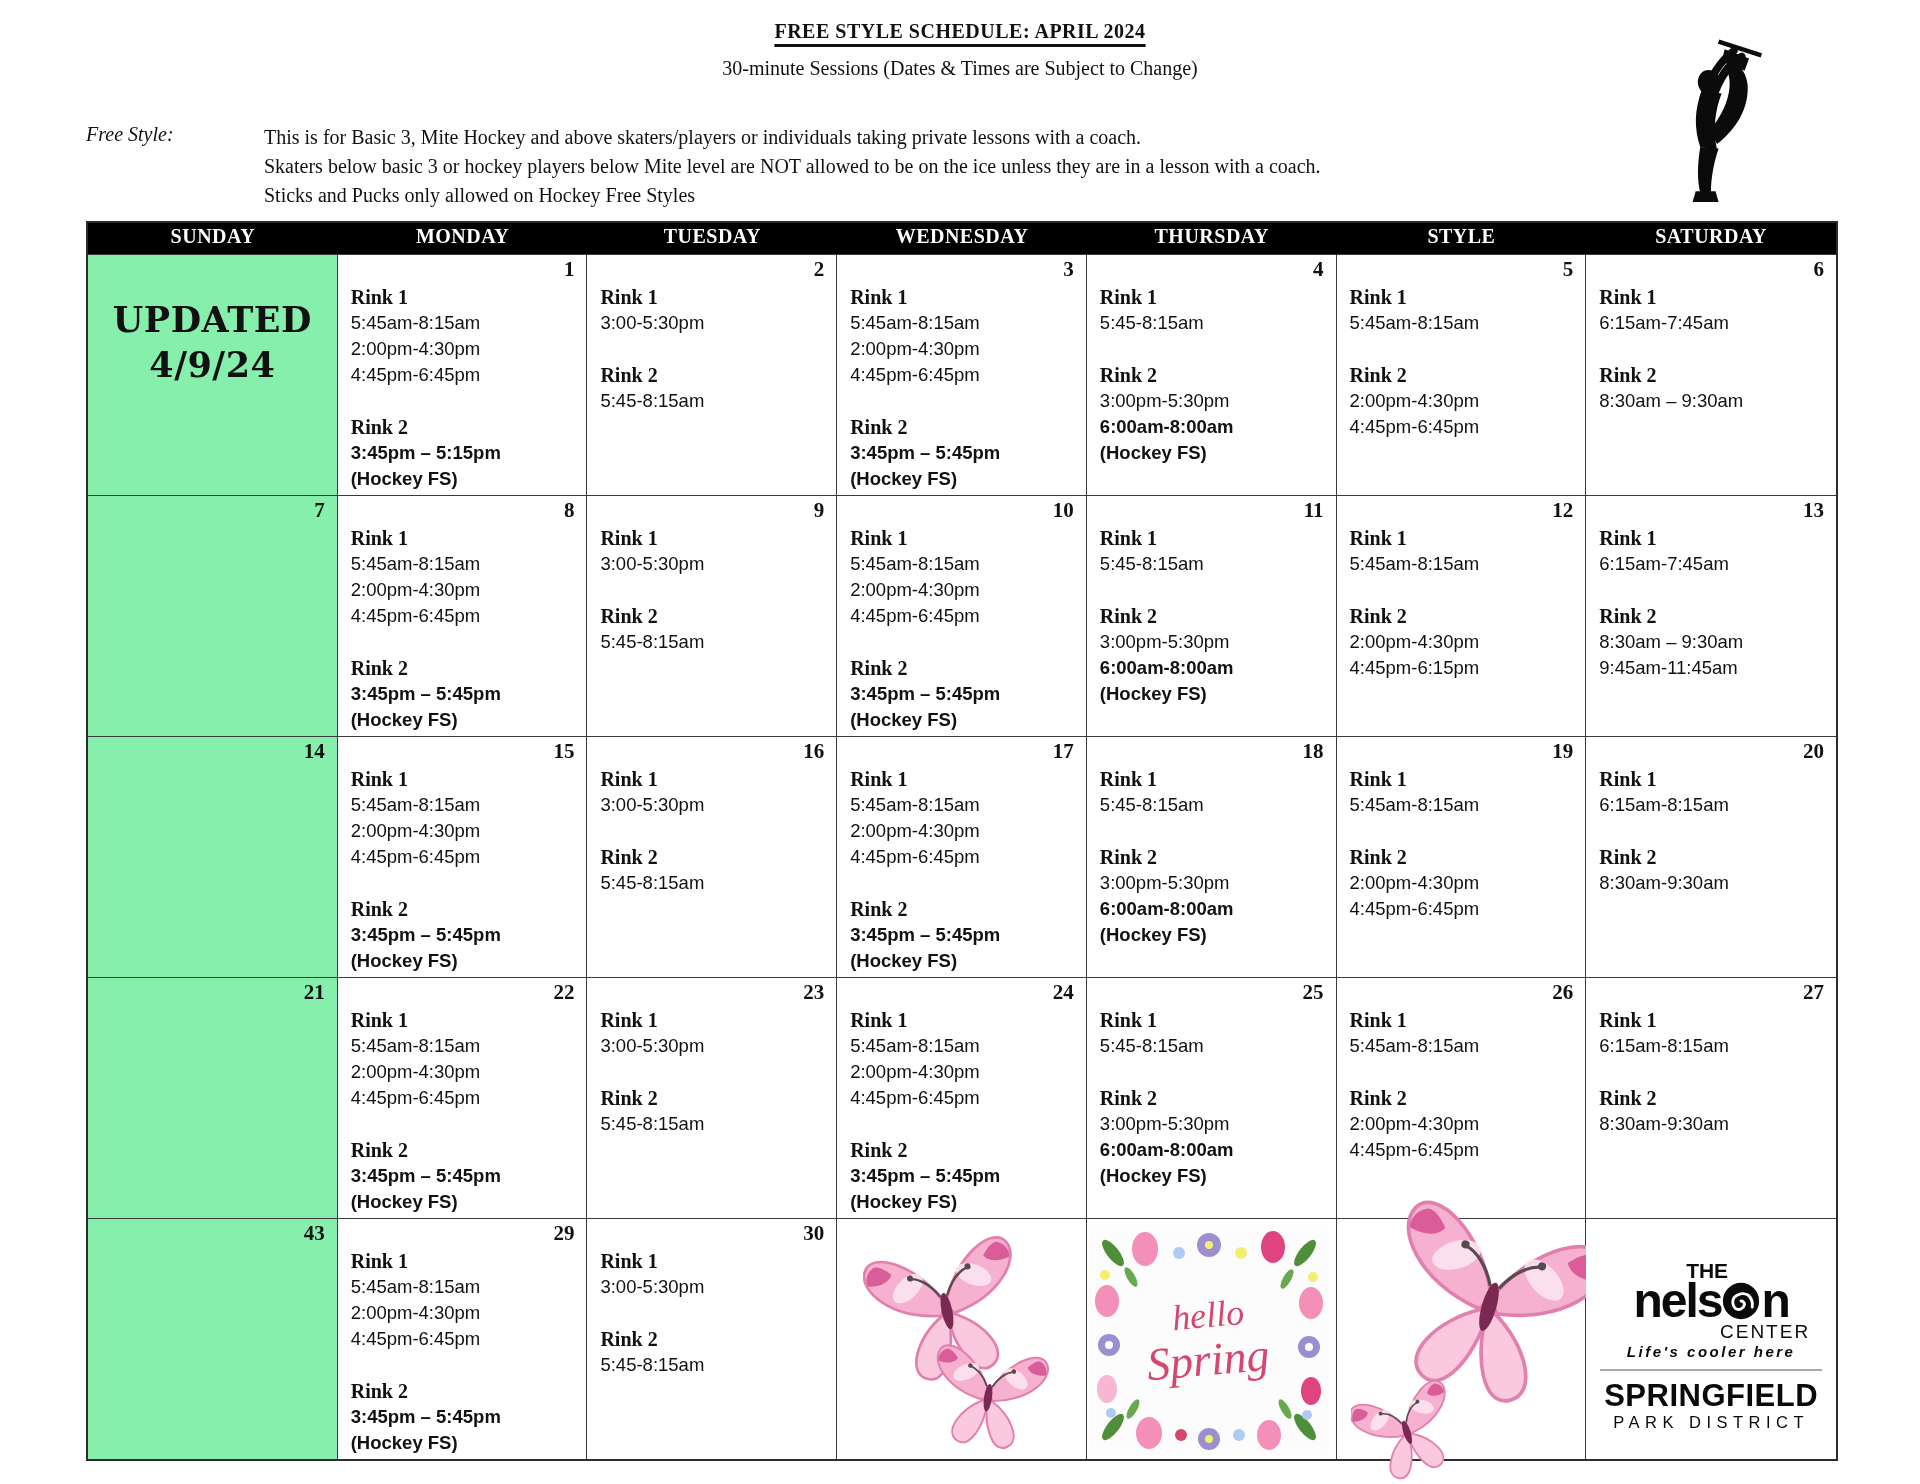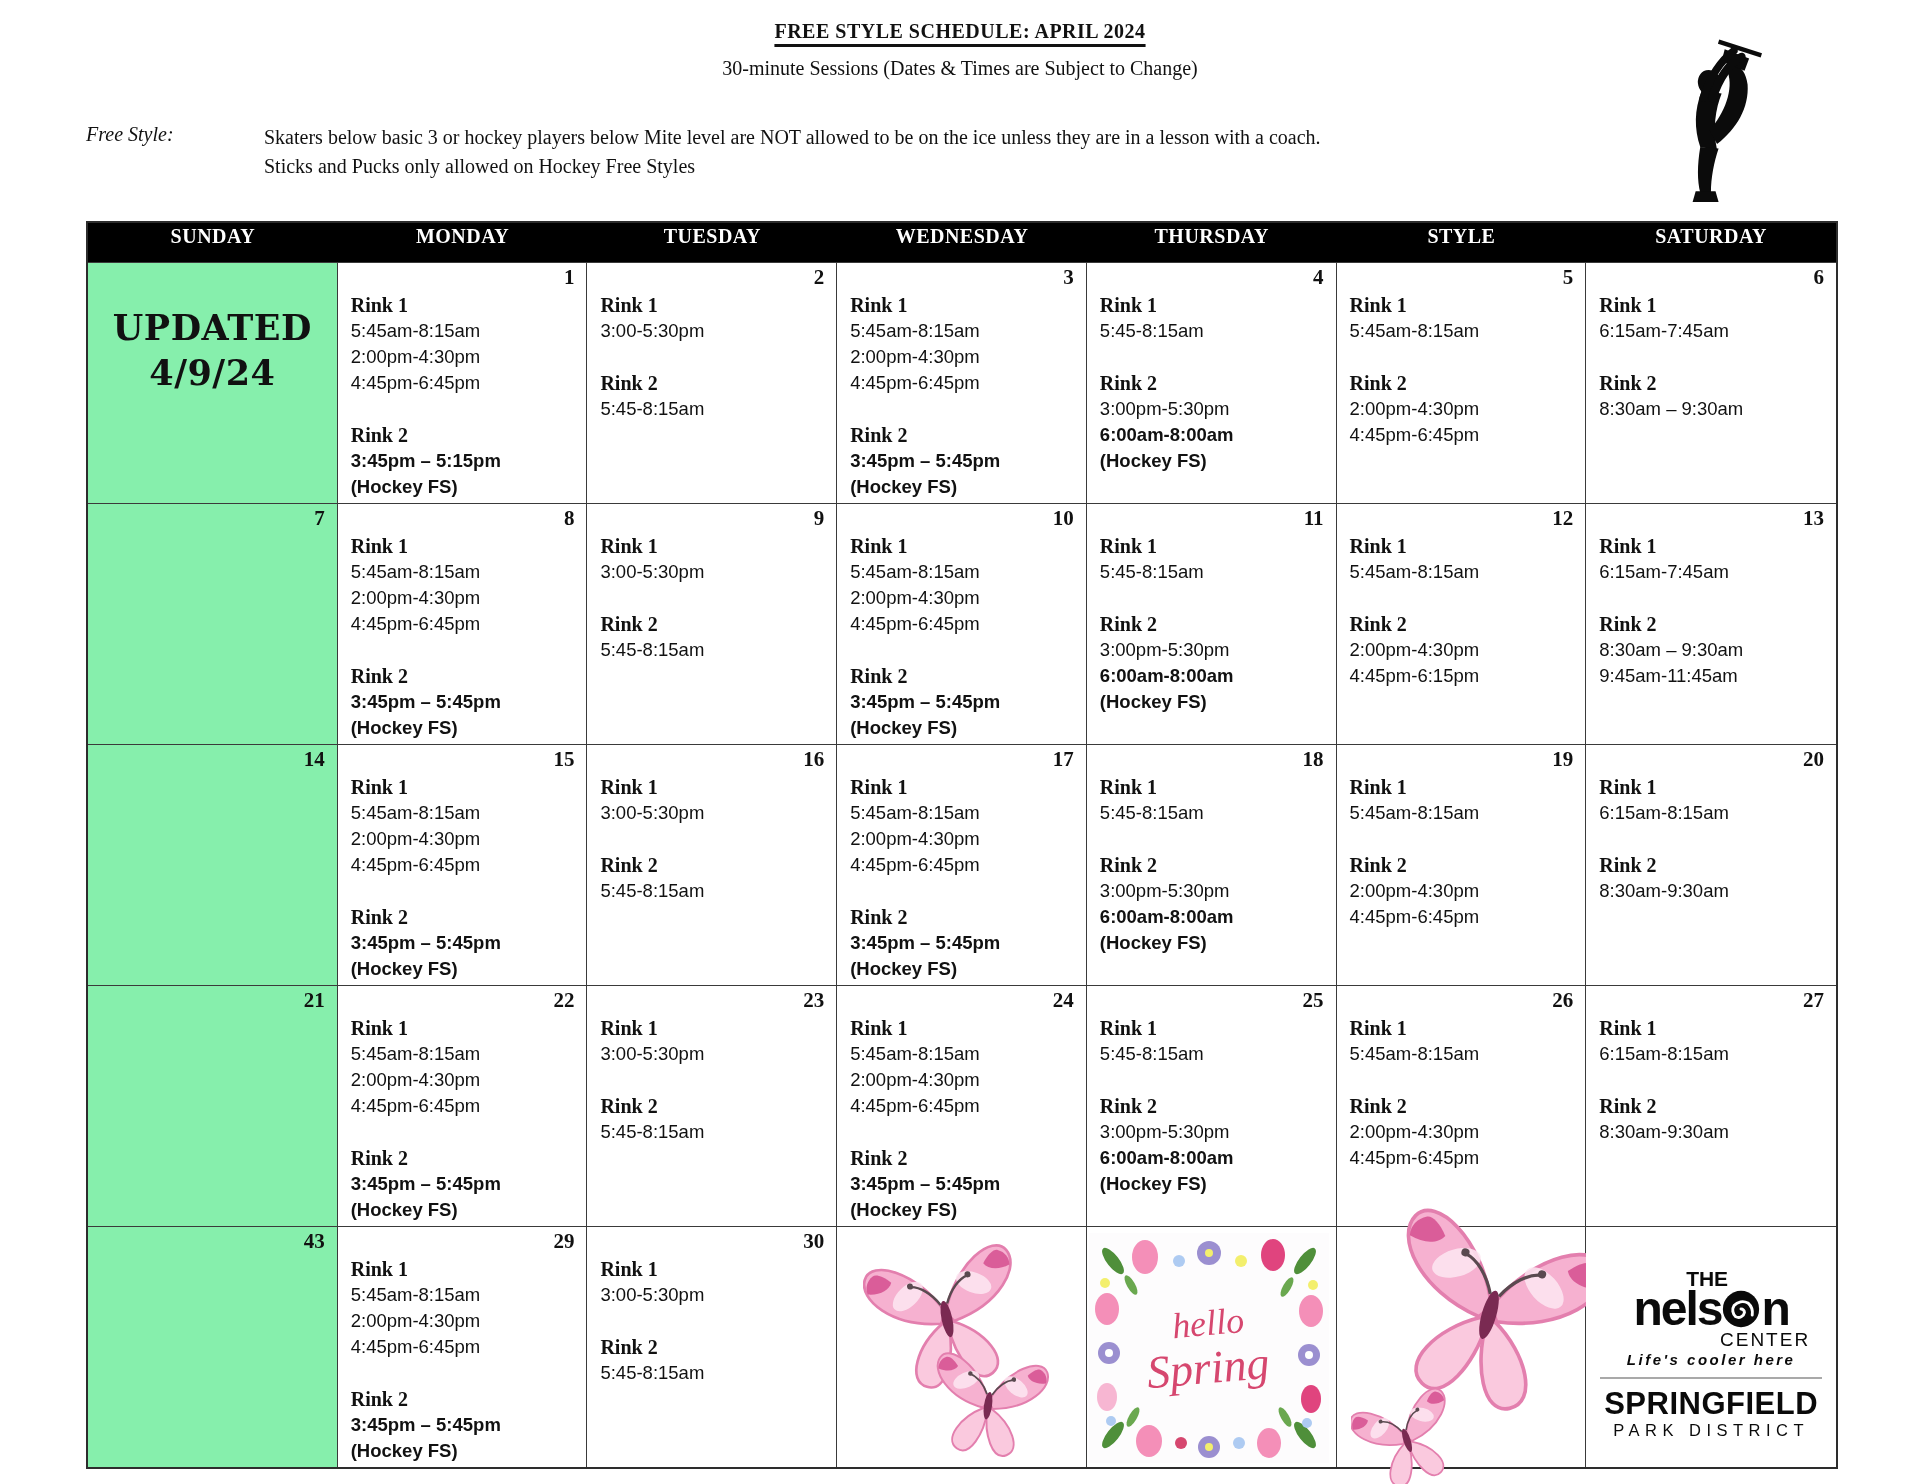--- a/index.html
+++ b/index.html
@@ -11,21 +11,21 @@
   .page-title span { text-decoration:underline; text-decoration-thickness:2.5px; text-underline-offset:6px; }
   .page-subtitle { position:absolute; top:57px; left:0; width:100%; text-align:center;
     font-size:20px; font-family:"Liberation Serif", serif; }
 
   .skater { position:absolute; left:1628px; top:34px; }
 
   .notes-label { position:absolute; left:86px; top:123px; font-size:20px;font-style:italic; }
   .notes { position:absolute; left:264px; top:123px; font-size:20px; line-height:29px; width:1340px; }
 
   #calendar { position:absolute; left:86px; top:221px; width:1752px; border:2px solid #2d2d2d; background:#fff; }
-  .cal-header { display:grid; grid-template-columns:repeat(7,1fr); background:#000; height:39px; }
+  .cal-header { display:grid; grid-template-columns:repeat(7,1fr); background:#000; height:31px; }
   .cal-header > div { color:#fff; font-weight:bold; font-size:20px; line-height:27px; text-align:center;
     font-family:"Liberation Serif", serif; letter-spacing:.5px; }
   .cal-row { display:grid; grid-template-columns:repeat(7,1fr); height:241px; }
   .cal-cell { position:relative; background:#fff; border-right:1.5px solid #3a3a3a; border-top:1.5px solid #3a3a3a; }
   .cal-cell:last-child { border-right:none; }
   .cal-cell.sunday { background:#86efac; }
 
   .day-num { position:absolute; top:2px; right:12px; font-weight:bold; font-size:21px;
     font-family:"Liberation Serif", serif; }
   .cell-body { padding:29px 6px 0 13px; }
@@ -90,20 +90,21 @@
     <path d="M57,72 C70,62 78,48 77,33 C76,26 73,21 68,20 L64,25 C68,36 62,52 52,63 Z"></path>
     <path d="M62,10 L78,16 L75,24 L60,18 Z"></path>
     <path d="M58,5 L86,14" stroke="#0b0b0b" stroke-width="2.8" fill="none"></path>
     <path d="M54,42 C58,30 64,20 73,15" stroke="#0b0b0b" stroke-width="5.5" fill="none" stroke-linecap="round"></path>
     <path d="M48,42 C52,28 60,17 68,11" stroke="#0b0b0b" stroke-width="5" fill="none" stroke-linecap="round"></path>
   </g>
 </svg>
 
 <div class="notes-label">Free Style:</div>
 <div class="notes">
+  <div>This is for Basic 3, Mite Hockey and above skaters/players or individuals taking private lessons with a coach.</div>
   <div>Skaters below basic 3 or hockey players below Mite level are NOT allowed to be on the ice unless they are in a lesson with a coach.</div>
   <div>Sticks and Pucks only allowed on Hockey Free Styles</div>
 </div>
 
 <div id="calendar">
   <div class="cal-header" id="cal-header">
       <div>SUNDAY</div>
       <div>MONDAY</div>
       <div>TUESDAY</div>
       <div>WEDNESDAY</div>

